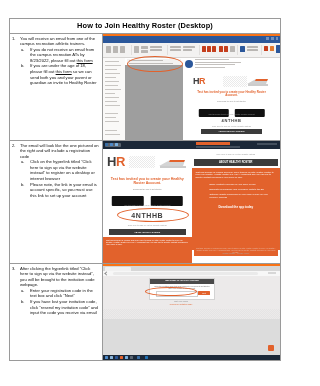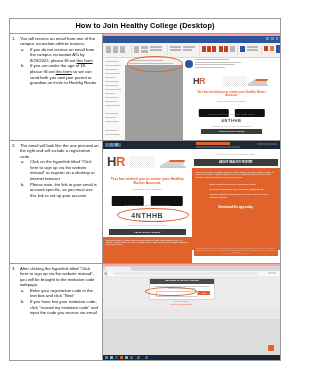--- a/index.html
+++ b/index.html
@@ -45,21 +45,21 @@
   li.step > .num{position:absolute;left:0px;top:0;font-size:4.2px;}
   li.step > .txt{display:block;}
   ol.sub{margin:0;padding:0;list-style:none;}
   li.sub{
     position:relative;padding-left:10px;margin-top:0px;
     font-size:4.2px;line-height:5.6px;color:#111;
   }
   li.sub > .ltr{position:absolute;left:1px;top:0;font-size:4.2px;}
   .u{text-decoration:underline;}
   
-  .shot{position:relative;width:100%;height:100%;background:#fca5a5;}
+  .shot{position:relative;width:100%;height:100%;background:#f97316;}
   .ol-wrap{position:absolute;left:0;top:2px;right:0;bottom:0;}
   .ol-titlebar{position:absolute;left:0;top:0;width:100%;height:7px;background:#2b579a;}
   .ol-titlebar .tb-dots{position:absolute;right:2px;top:1.5px;width:12px;height:3px;}
   .ol-ribbon{position:absolute;left:0;top:7px;width:100%;height:14px;background:#f3f2f1;border-bottom:1px solid #d6d4d2;}
   .rb-group{position:absolute;top:2px;height:10px;border-right:1px solid #e0dedc;}
   .rb-ico{position:absolute;background:#b9b6b3;border-radius:.5px;}
   .rb-red{background:#c43e1c;}
   .rb-blue{background:#2b579a;}
   .rb-orange{background:#e07a2f;}
   .ol-nav{position:absolute;left:0;top:22px;width:22px;bottom:0;background:#faf9f8;border-right:1px solid #e3e1df;}
@@ -109,21 +109,21 @@
   .tiny{font-size:2.4px;line-height:2.8px;}
   .tiny2{font-size:2px;line-height:2.4px;}
 </style>
 </head>
 <body>
 
 <div class="page">
   <div class="doc">
 
     <div class="title-row">
-      <div class="title">How to Join Healthy College (Desktop)</div>
+      <div class="title">How to Join Healthy Roster (Desktop)</div>
     </div>
 
     <div class="row" style="height:106px;">
       <div class="cell-text">
         <ol class="steps">
           <li class="step">
             <span class="num">1.</span>
             <span class="txt">You will receive an email from one of the campus recreation athletic trainers.</span>
             <ol class="sub">
               <li class="sub">

